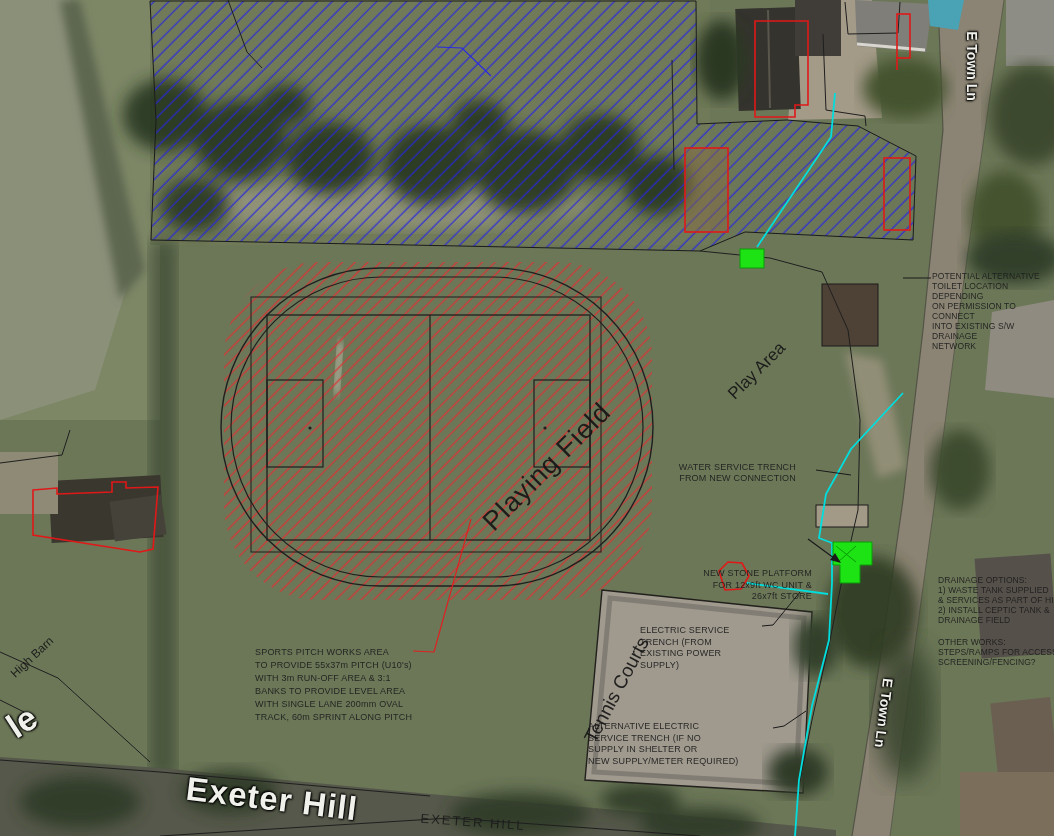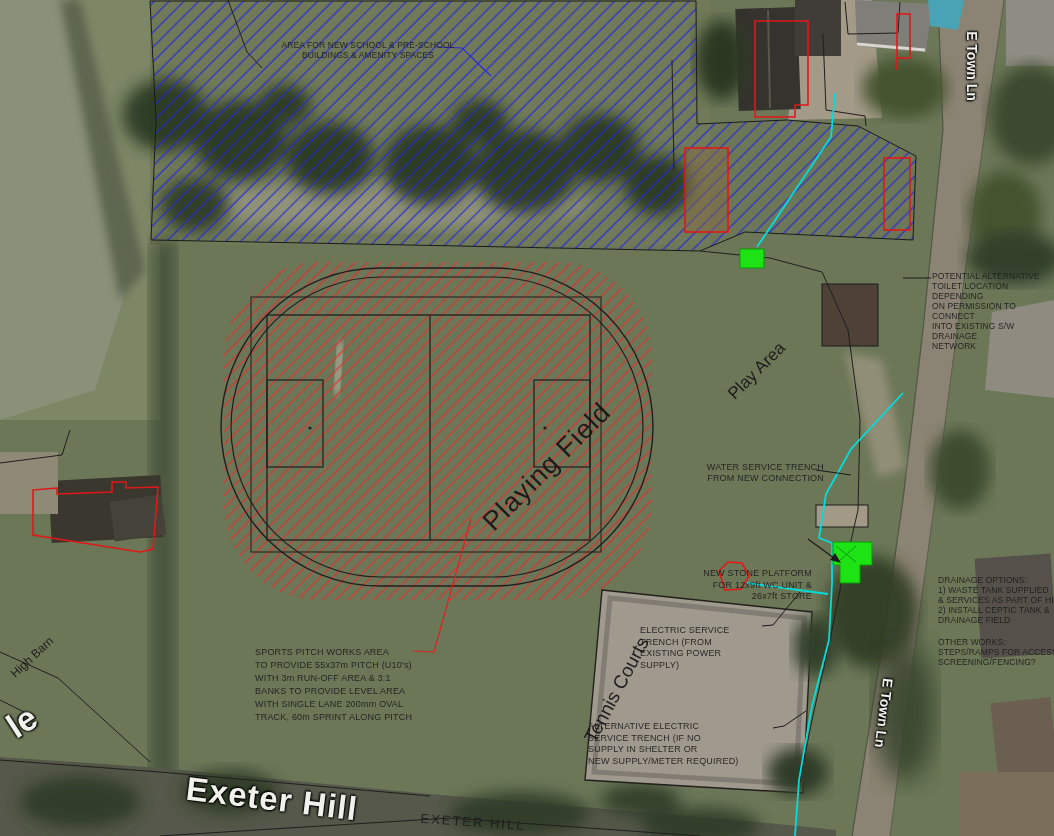--- a/index.html
+++ b/index.html
@@ -183,30 +183,28 @@
     <path d="M413,651 L434,652 L471,519" stroke="#e02020" stroke-width="1.2"></path>
     <path d="M903,278 L931,278" stroke="#1a1a1a" stroke-width="1"></path>
     <path d="M816,470 L851,475" stroke="#1a1a1a" stroke-width="1"></path>
     <path d="M808,539 L838,561" stroke="#1a1a1a" stroke-width="1.2"></path>
     <polygon points="841,563 830,560 835,553" fill="#1a1a1a"></polygon>
     <path d="M762,626 L773,625 L800,592" stroke="#1a1a1a" stroke-width="1"></path>
     <path d="M773,728 L784,726 L806,711" stroke="#1a1a1a" stroke-width="1"></path>
   </g>
 </svg>
 
-  <div class="lbl cad-sm" style="left:258px;top:40px;width:220px;text-align:center;">AREA FOR NEW SCHOOL &amp; PRE-SCHOOL
-BUILDINGS &amp; AMENITY SPACES</div>
 
   <div class="lbl cad-sm" style="left:932px;top:271px;width:124px;">POTENTIAL ALTERNATIVE
 TOILET LOCATION DEPENDING
 ON PERMISSION TO CONNECT
 INTO EXISTING S/W DRAINAGE
 NETWORK</div>
 
-  <div class="lbl cad" style="left:706px;top:462px;width:118px;text-align:right;">WATER SERVICE TRENCH
+  <div class="lbl cad" style="left:678px;top:462px;width:118px;text-align:right;">WATER SERVICE TRENCH
 FROM NEW CONNECTION</div>
 
   <div class="lbl cad" style="left:698px;top:532px;width:114px;text-align:right;line-height:11.5px;margin-top:36px;">NEW STONE PLATFORM
 FOR 12x9ft WC UNIT &amp;
 26x7ft STORE</div>
 
   <div class="lbl cad-sm" style="left:938px;top:575px;width:122px;">DRAINAGE OPTIONS:
 1) WASTE TANK SUPPLIED
 &amp; SERVICES AS PART OF HI
 2) INSTALL CEPTIC TANK &amp;

